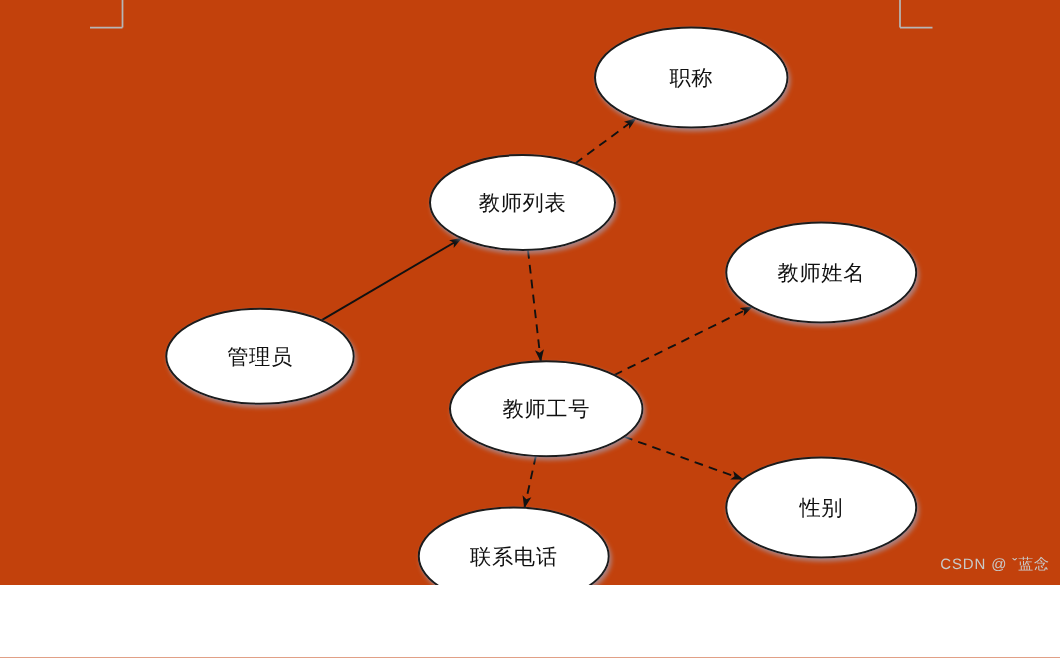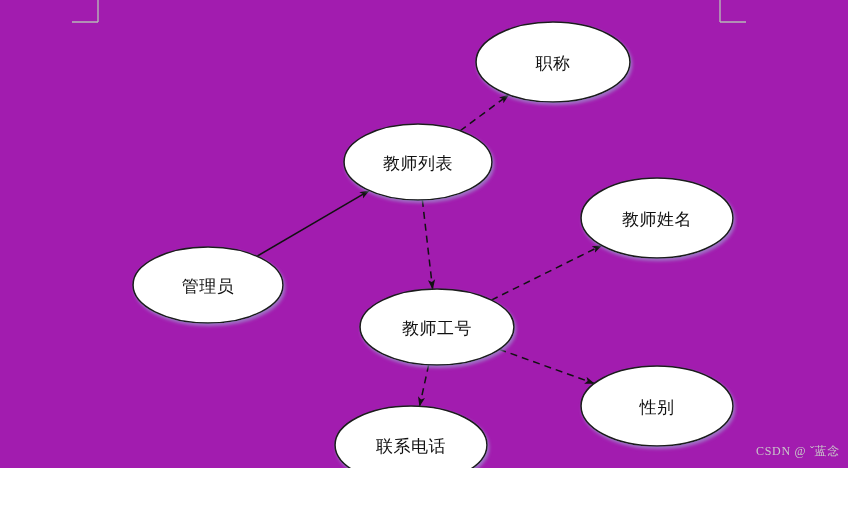--- a/index.html
+++ b/index.html
@@ -7,21 +7,21 @@
     padding: 0;
     background: #ffffff;
   }
   body {
     font-family: "DejaVu Sans", "Liberation Sans", sans-serif;
   }
   #page {
     position: relative;
     width: 848px;
     height: 468px;
-    background: #a21caf;
+    background: #c2410c;
     overflow: hidden;
   }
   #diagram-svg {
     position: absolute;
     left: 0;
     top: 0;
     width: 848px;
     height: 526px;
   }
   .node-label {
@@ -50,21 +50,21 @@
   .conn-dashed {
     stroke: #111111;
     stroke-width: 1.5;
     fill: none;
     stroke-dasharray: 7 5;
   }
   .watermark {
     position: absolute;
     right: 8px;
     bottom: 8px;
-    font-family: Liberation Serif, serif;
+    font-family: Liberation Sans, sans-serif;
     font-size: 12px;
     color: #c9c9c9;
     letter-spacing: 0.7px;
     white-space: nowrap;
     user-select: none;
   }
 </style>
 </head>
 <body>
 

